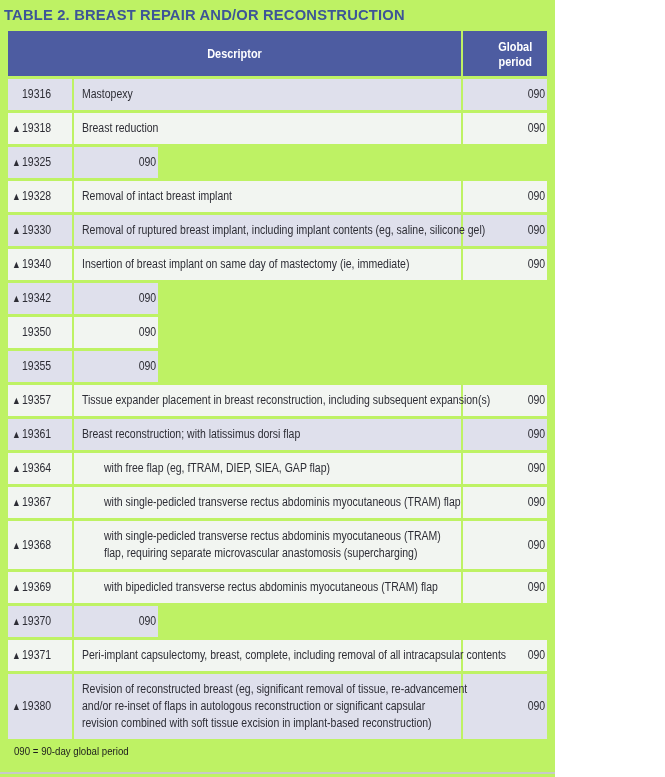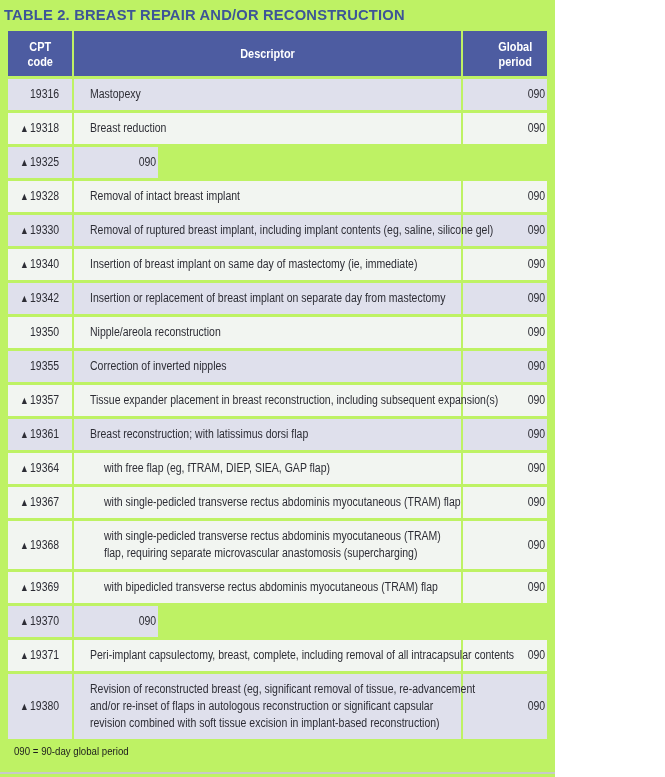--- a/index.html
+++ b/index.html
@@ -34,22 +34,22 @@
   }
   .c{
     background:var(--row_light,#f2f5f1);
     display:flex;align-items:center;
     font-size:12.5px;line-height:17px;padding:7px 0;
   }
   .row.shaded .c{background:var(--row_shaded,#dfe0ec);}
   .col-code{width:64px;flex:none;}
   .col-desc{flex:1;min-width:0;align-items:center;}
   .col-period{width:84px;flex:none;padding-left:21px;}
-  .c.col-code{padding-left:12px;}
-  .c.col-desc{padding-left:16px;padding-right:6px;}
+  .c.col-code{padding-left:4px;}
+  .c.col-desc{padding-left:8px;padding-right:6px;}
   .row.indent .c.col-desc{padding-left:30px;}
   .c.col-period{justify-content:flex-end;}
   .cond{
     display:inline-block;white-space:pre;
     transform:scaleX(.84);transform-origin:0 50%;
   }
   .cond-c{
     display:inline-block;white-space:pre-line;text-align:center;
     transform:scaleX(.84);transform-origin:50% 50%;
   }
@@ -68,24 +68,20 @@
 </head>
 <body>
 
 <div class="page">
 
   <div class="title"><span class="cond">TABLE 2. BREAST REPAIR AND/OR RECONSTRUCTION</span></div>
 
   <div class="tbl">
 
     <div class="hrow">
-      <div class="hc col-code">
-          <span class="cond-c">CPT
-code</span>
-        </div>
       <div class="hc col-desc">
           <span class="cond-c">Descriptor</span>
         </div>
       <div class="hc col-period">
           <span class="cond-c">Global
 period</span>
         </div>
     </div>
 
     <div class="row shaded">
@@ -161,48 +157,39 @@
       <div class="c col-period">
           <span class="cond-c">090</span>
         </div>
     </div>
 
     <div class="row shaded">
       <div class="c col-code">
           <span class="marker">▲</span>
           <span class="cond">19342</span>
         </div>
-      <div class="c col-desc">
-          <span class="cond">Insertion or replacement of breast implant on separate day from mastectomy</span>
-        </div>
       <div class="c col-period">
           <span class="cond-c">090</span>
         </div>
     </div>
 
     <div class="row">
       <div class="c col-code">
           <span class="marker"></span>
           <span class="cond">19350</span>
         </div>
-      <div class="c col-desc">
-          <span class="cond">Nipple/areola reconstruction</span>
-        </div>
       <div class="c col-period">
           <span class="cond-c">090</span>
         </div>
     </div>
 
     <div class="row shaded">
       <div class="c col-code">
           <span class="marker"></span>
           <span class="cond">19355</span>
-        </div>
-      <div class="c col-desc">
-          <span class="cond">Correction of inverted nipples</span>
         </div>
       <div class="c col-period">
           <span class="cond-c">090</span>
         </div>
     </div>
 
     <div class="row">
       <div class="c col-code">
           <span class="marker">▲</span>
           <span class="cond">19357</span>

